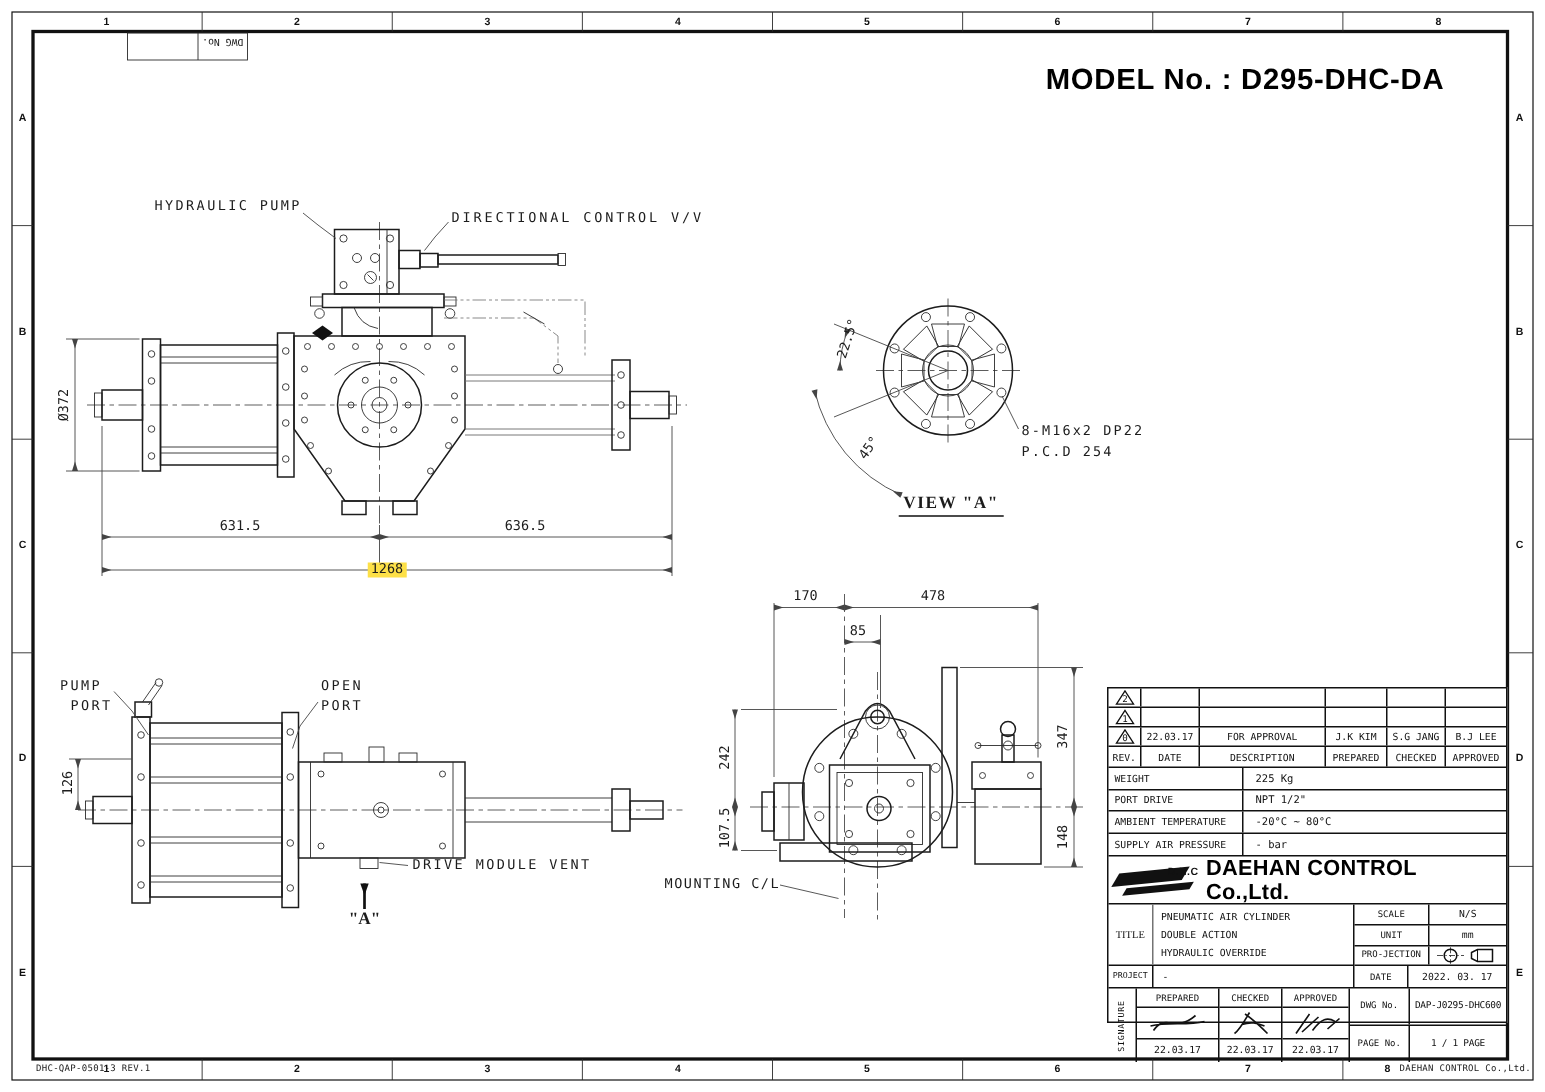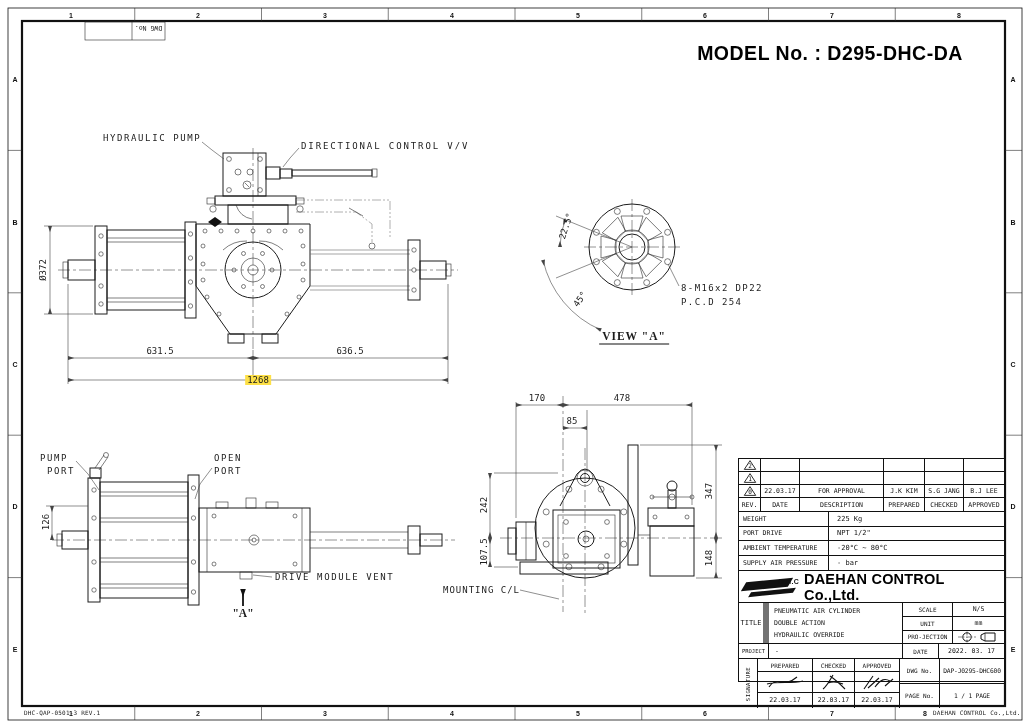--- a/index.html
+++ b/index.html
@@ -49,22 +49,22 @@
             transform:skewX(-35deg) rotate(-6deg);}
   .logo .b2{position:absolute;left:8px;top:15px;width:42px;height:5px;background:#111;
             transform:skewX(-35deg) rotate(-6deg);}
   .logo .dt{position:absolute;right:0px;top:3px;font-size:7px;font-weight:bold;color:#111;
             font-family:"Liberation Sans",sans-serif;letter-spacing:.3px;}
   .cname{font-family:"Liberation Sans",sans-serif;font-weight:bold;font-size:14.5px;
          letter-spacing:.2px;color:#000;}
   .secd{display:flex;height:56px;}
   .dleft{width:164px;border-right:1px solid #111;display:flex;flex-direction:column;}
   .dtitle{height:42px;display:flex;border-bottom:1px solid #111;}
-  .dtl{width:30px;border-right:6px solid #737373;display:flex;align-items:center;
-       justify-content:center;font-size:7px;}
+  .dtl{width:30px;border-right:1px solid #737373;display:flex;align-items:center;
+       justify-content:center;font-size:7px;font-family:Liberation Serif, serif;}
   .dlines{flex:1;display:flex;flex-direction:column;justify-content:space-around;
           padding:2px 0 2px 5px;}
   .dproj{height:14px;display:flex;}
   .dpl{width:30px;border-right:1px solid #111;display:flex;align-items:center;
        justify-content:center;font-size:5.5px;}
   .dpv{flex:1;display:flex;align-items:center;padding-left:6px;}
   .dright{flex:1;display:flex;flex-direction:column;}
   .drr{height:14px;display:flex;border-bottom:1px solid #111;}
   .drr.nb{border-bottom:none;height:14px;}
   .drl{width:50px;border-right:1px solid #111;display:flex;align-items:center;

